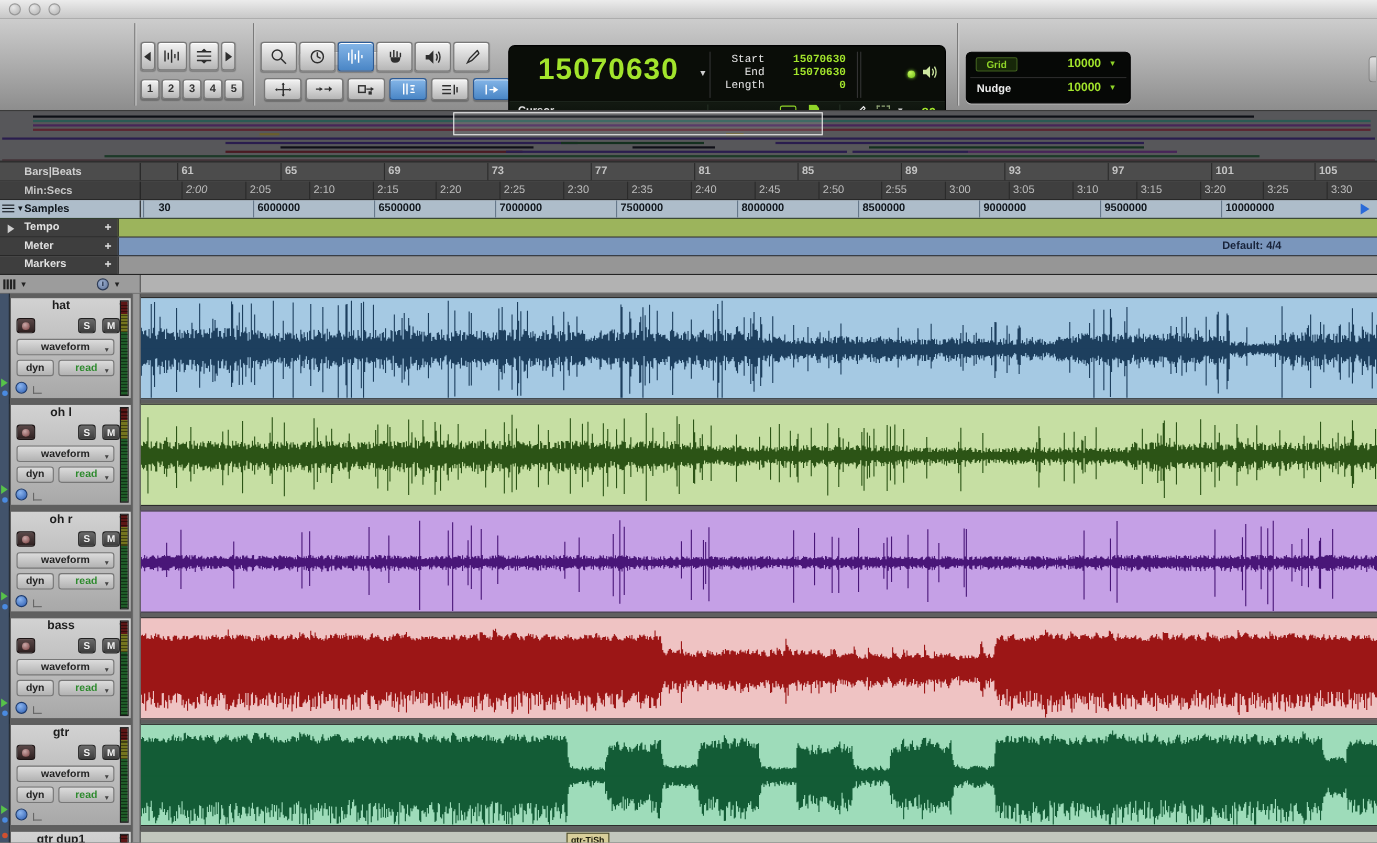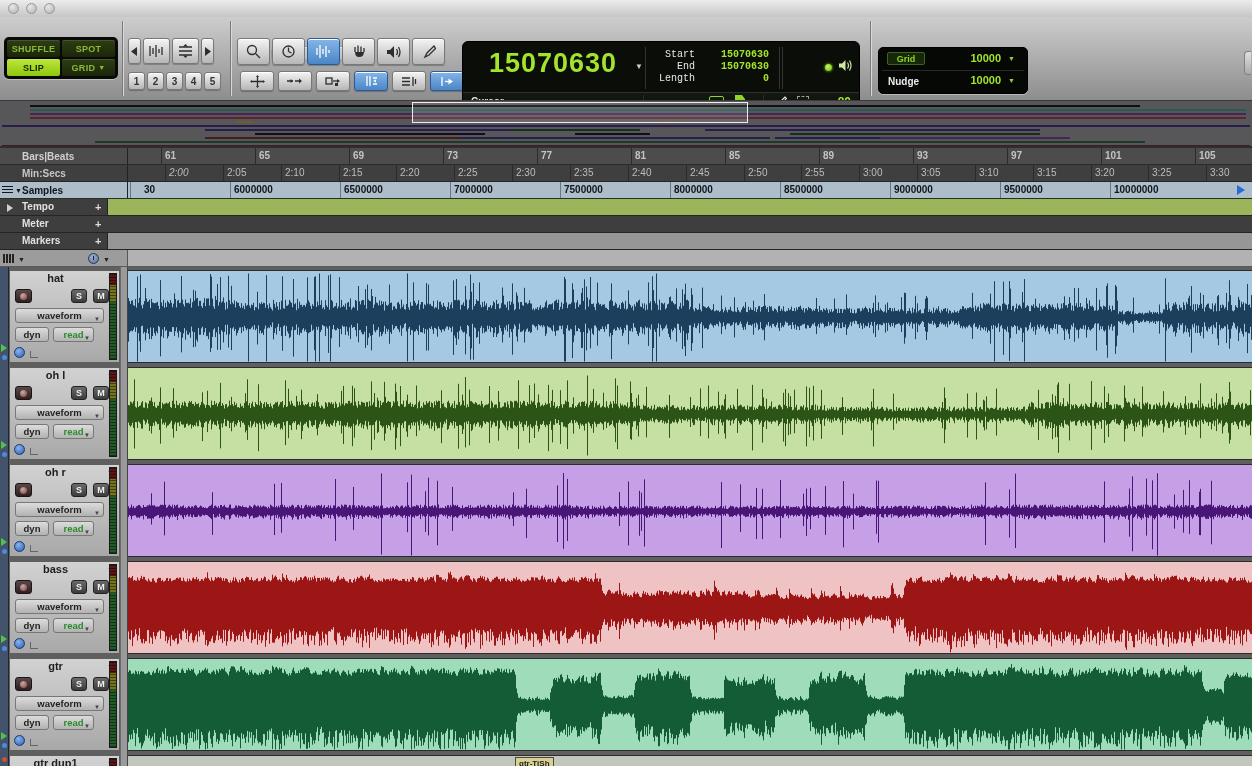--- a/index.html
+++ b/index.html
@@ -140,21 +140,21 @@
     border:1px solid #1c1414;box-sizing:border-box;}
   .recdot{position:absolute;left:4px;top:3px;width:7px;height:7px;border-radius:50%;background:radial-gradient(circle at 38% 32%,#caa8a8,#7a4040);}
   .sm{position:absolute;top:0;width:16px;height:14px;border-radius:3px;background:linear-gradient(#6a6a6a,#3c3c3c);
     border:1px solid #222;box-sizing:border-box;color:#f0f0f0;font-size:9px;font-weight:bold;text-align:center;line-height:12px;}
   .sm.s{left:56px;} .sm.m{left:78px;}
   .tview{position:absolute;left:5px;top:37px;width:89px;height:15px;border-radius:3px;background:linear-gradient(#dcdcdc,#b2b2b2);
     border:1px solid #777;box-sizing:border-box;font-size:9.5px;font-weight:bold;color:#222;text-align:center;line-height:13px;}
   .tview .dd,.tread .dd{position:absolute;right:3px;top:4px;font-size:6px;color:#444;}
   .tdyn{position:absolute;left:5px;top:56px;width:34px;height:15px;border-radius:3px;background:linear-gradient(#dcdcdc,#b2b2b2);
     border:1px solid #777;box-sizing:border-box;font-size:9.5px;font-weight:bold;color:#222;text-align:center;line-height:13px;}
-  .tread{position:absolute;left:43px;top:56px;width:41px;height:15px;border-radius:3px;background:linear-gradient(#dcdcdc,#b2b2b2);
+  .tread{position:absolute;left:43px;top:56px;width:51px;height:15px;border-radius:3px;background:linear-gradient(#dcdcdc,#b2b2b2);
     border:1px solid #777;box-sizing:border-box;font-size:9.5px;font-weight:bold;color:#2d8a2d;text-align:center;line-height:13px;}
   .blueic{position:absolute;left:4px;top:76px;width:11px;height:11px;border-radius:50%;
     background:radial-gradient(circle at 38% 32%,#8ab4ee,#2c5cb0);border:1px solid #1a3a70;box-sizing:border-box;}
   .grayic{position:absolute;left:20px;top:80px;width:7px;height:6px;border-left:1px solid #666;border-bottom:1px solid #666;}
   .meter{position:absolute;right:2px;top:2px;width:8px;bottom:2px;background:
     linear-gradient(180deg,#5c1616 0 13%,#74741e 13% 33%,#1f5c28 33% 100%);
     border:1px solid #1a1a1a;box-sizing:border-box;
     background-blend-mode:normal;}
   .meter:after{content:"";position:absolute;inset:0;background:repeating-linear-gradient(180deg,rgba(0,0,0,.45) 0 1px,transparent 1px 3px);}
 
@@ -175,37 +175,20 @@
     <span class="tl" style="left:8px"></span>
     <span class="tl" style="left:26px"></span>
     <span class="tl" style="left:44px"></span>
   </div>
 
   <div class="toolbar">
     <div class="tb-div" style="left:122px"></div>
     <div class="tb-div" style="left:230px"></div>
     <div class="tb-div" style="left:870px"></div>
 
-    <div class="mode-cluster">
-      <div class="mode-grid">
-        <div class="mode-btn">
-            <span>SHUFFLE</span>
-          </div>
-        <div class="mode-btn">
-            <span>SPOT</span>
-          </div>
-        <div class="mode-btn active">
-            <span>SLIP</span>
-          </div>
-        <div class="mode-btn">
-            <span>GRID</span>
-            <span class="mode-dd">▼</span>
-          </div>
-      </div>
-    </div>
 
     <div class="gbtn" style="left:128px;top:21px;width:13px;height:26px">
       <svg width="7" height="9" viewBox="0 0 7 9">
           <path d="M6 0 L0 4.5 L6 9 Z" fill="#2e2e2e"></path>
         </svg>
       </div>
     <div class="gbtn" style="left:143px;top:21px;width:27px;height:26px">
       <svg width="17" height="14" viewBox="0 0 17 14">
           <path d="M2 7 V2 M5 7 V4 M8 7 V1 M11 7 V5 M14 7 V3 M2 7 V12 M5 7 V10 M8 7 V13 M11 7 V9 M14 7 V11" class="tool-ic"></path>
         </svg>
@@ -498,20 +481,23 @@
 
   <div class="crow" style="top:199px">
     <div class="cdisc"></div>
     <div class="clabel">Tempo</div>
     <div class="cplus">+</div>
     <div class="cstrip" style="background: rgb(156, 180, 92);"></div>
   </div>
   <div class="crow" style="top:216px">
     <div class="clabel">Meter</div>
     <div class="cplus">+</div>
+    <div class="cstrip" style="background: rgb(122, 150, 188);">
+      <span class="meter-marker">Default: 4/4</span>
+    </div>
   </div>
   <div class="crow" style="top:233px">
     <div class="clabel">Markers</div>
     <div class="cplus">+</div>
     <div class="cstrip" style="background: rgb(150, 150, 150);"></div>
   </div>
 
   <div class="tl-header">
     <div class="cell">
       <div class="bars-ic">

